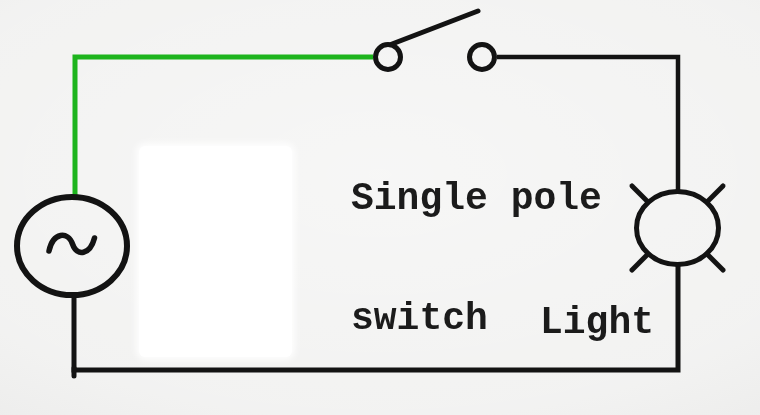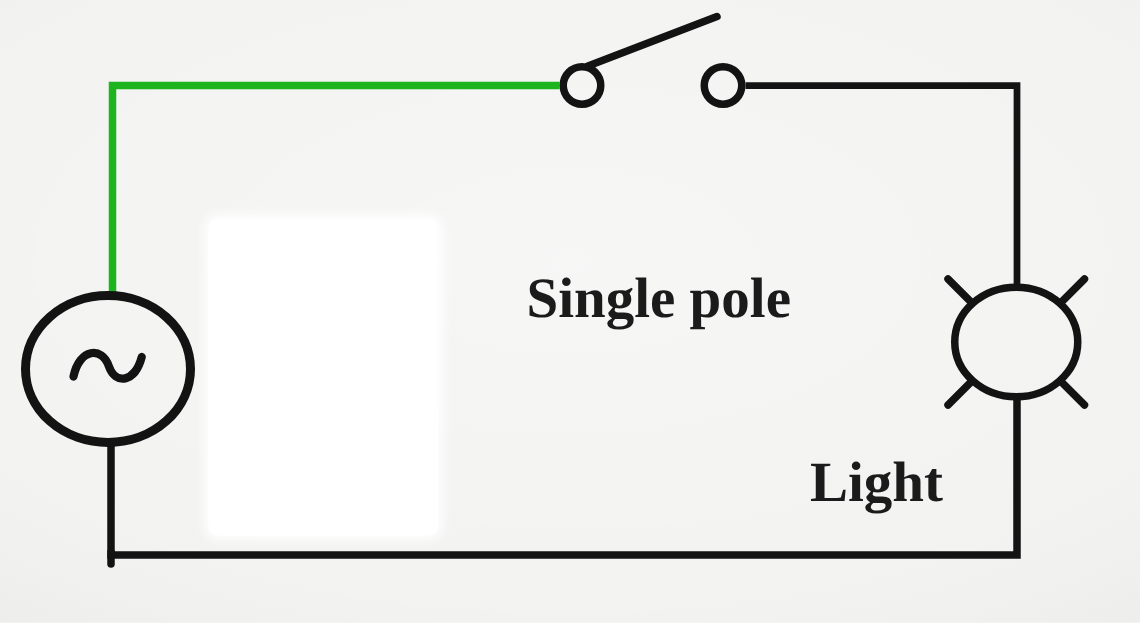--- a/index.html
+++ b/index.html
@@ -10,20 +10,21 @@
   .stage {
     position: relative;
     width: 760px;
     height: 415px;
     overflow: hidden;
     
     background-image: radial-gradient(ellipse 115% 105% at 50% 42%,
       rgba(255,255,255,0.40) 0%,
       rgba(255,255,255,0.10) 55%,
       rgba(0,0,0,0.055) 100%);
+    font-family: Liberation Mono, monospace;
   }
   .white-patch {
     position: absolute;
     left: 139px;
     top: 146px;
     width: 153px;
     height: 211px;
     border-radius: 6px;
     box-shadow: 0 0 7px 3px rgba(255,255,255,0.9);
   }
@@ -85,20 +86,21 @@
       <ellipse cx="677.5" cy="228" rx="41" ry="36.5" stroke-width="5"></ellipse>
       <line x1="648" y1="202" x2="632" y2="186" stroke-width="5"></line>
       <line x1="707" y1="202" x2="723" y2="186" stroke-width="5"></line>
       <line x1="648" y1="254" x2="632" y2="270" stroke-width="5"></line>
       <line x1="707" y1="254" x2="723" y2="270" stroke-width="5"></line>
     </g>
   </svg>
 
   <div class="label label-switch" style="color: rgb(27, 27, 27);">
     <div>Single pole</div>
+    <div>switch</div>
   </div>
 
   <div class="label label-lamp" style="color: rgb(27, 27, 27);">
     <div>Light</div>
     
   </div>
 
 </div>
 
 </body></html>

